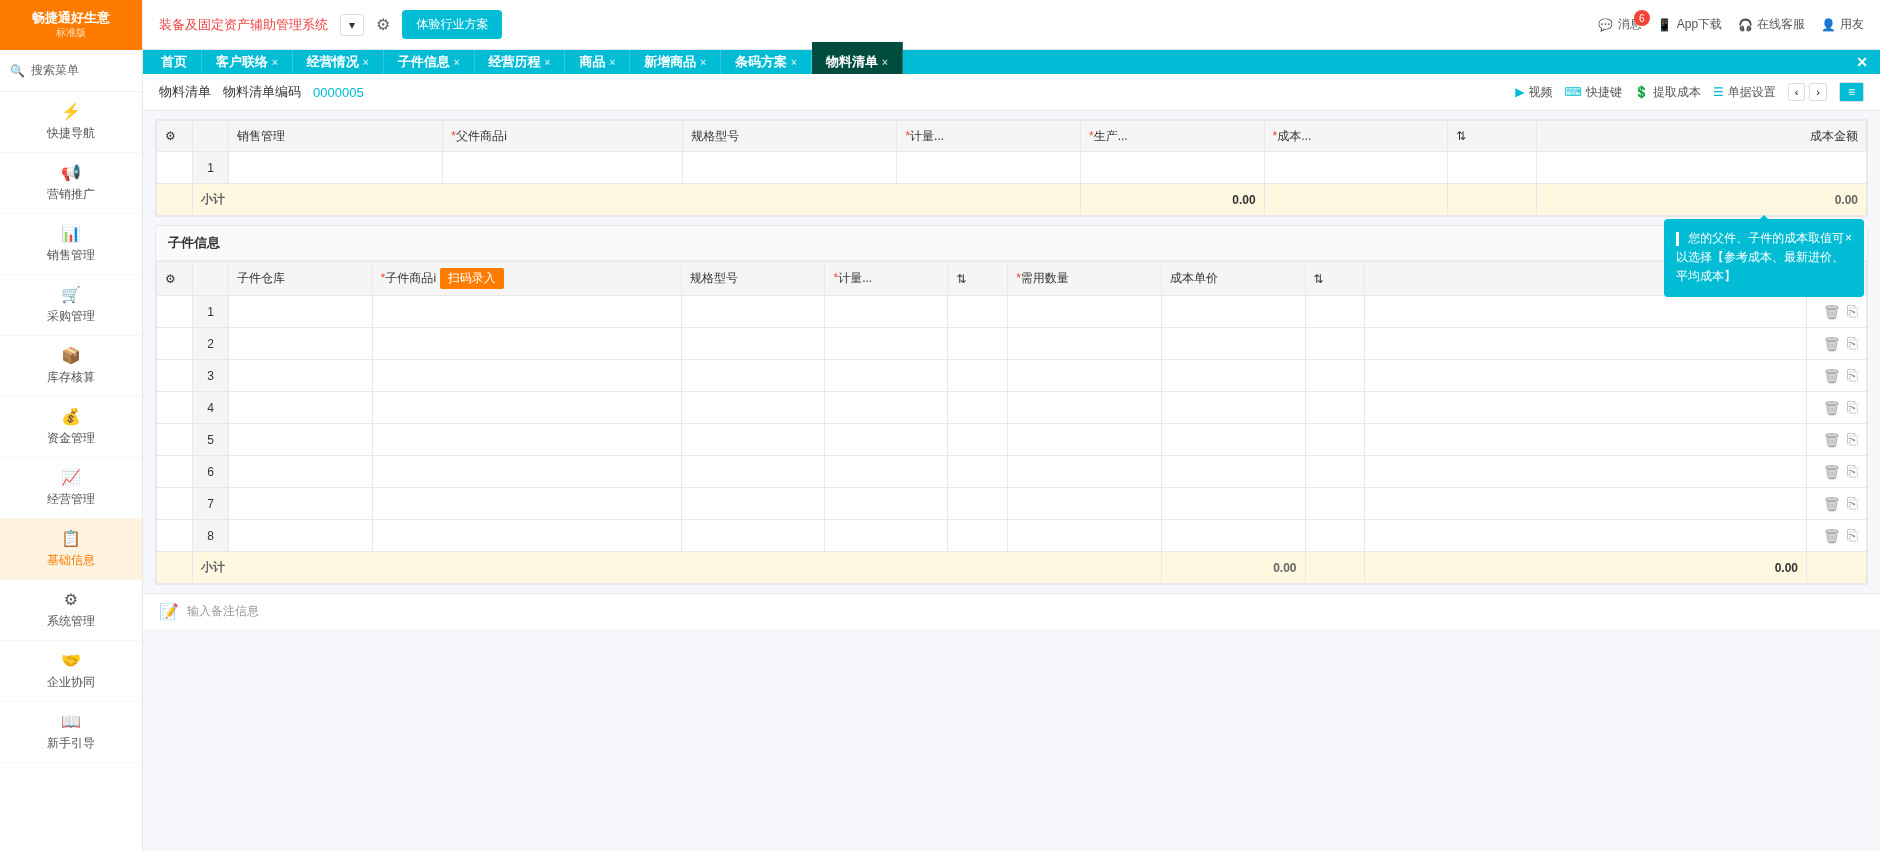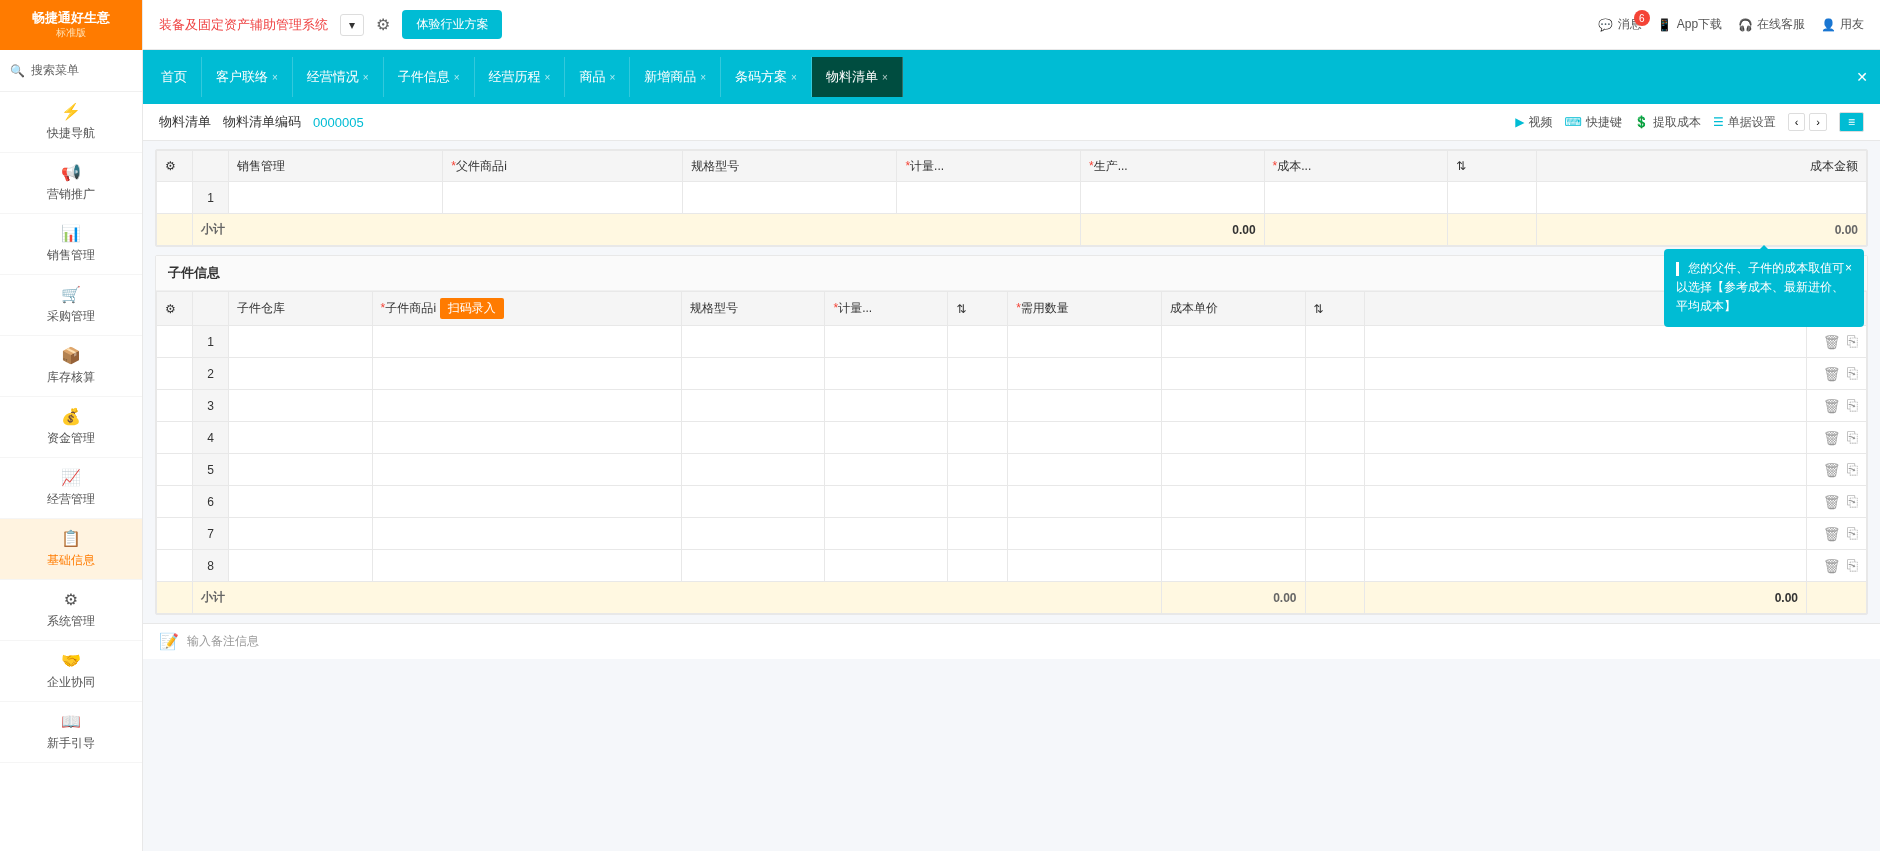--- a/index.html
+++ b/index.html
@@ -143,22 +143,23 @@
       position: absolute;
       top: -6px;
       right: -8px;
     }
 
     
     .nav-tabs {
       background: #00bcd4;
       display: flex;
       align-items: center;
-      height: 54px;
+      height: 24px;
       padding: 0 4px;
+      font-weight: bold;
     }
     .nav-tab {
       color: #fff;
       padding: 0 14px;
       height: 40px;
       display: flex;
       align-items: center;
       cursor: pointer;
       font-size: 13px;
       white-space: nowrap;

